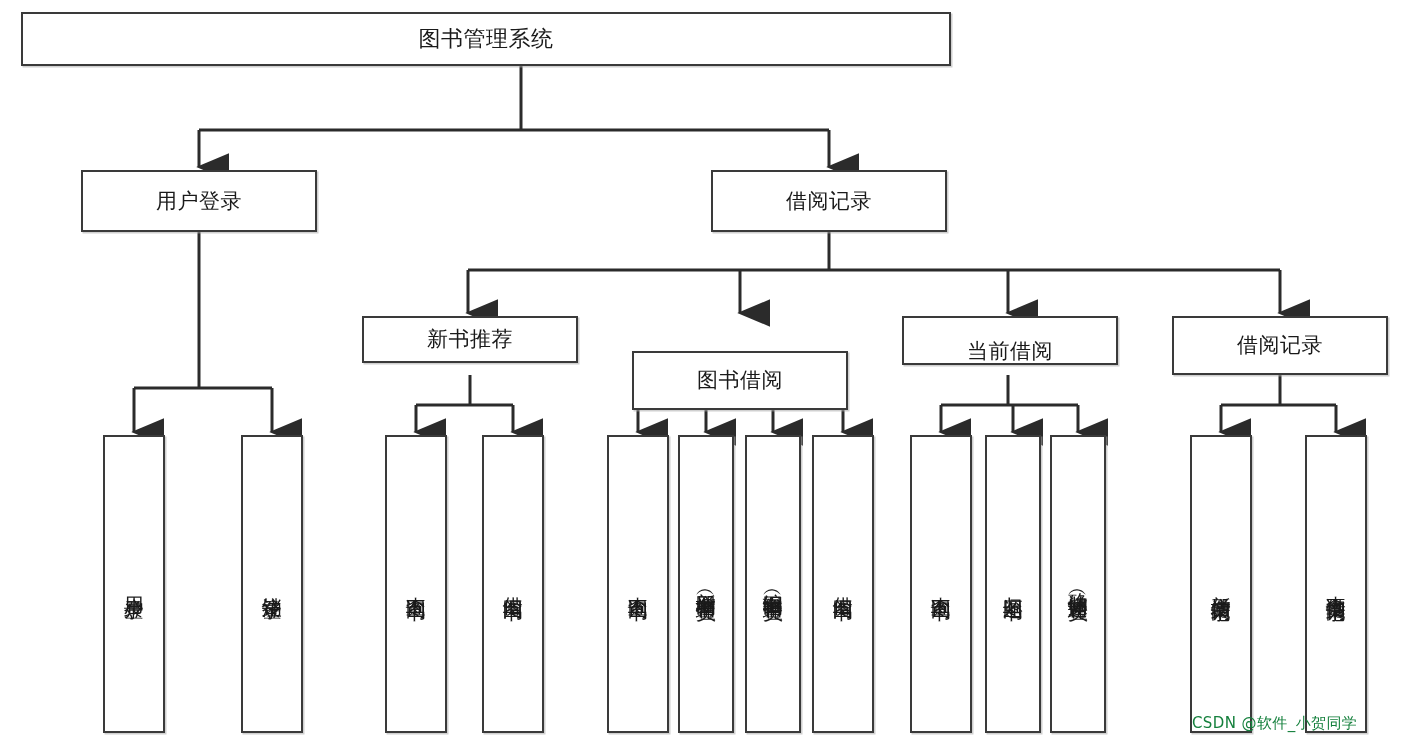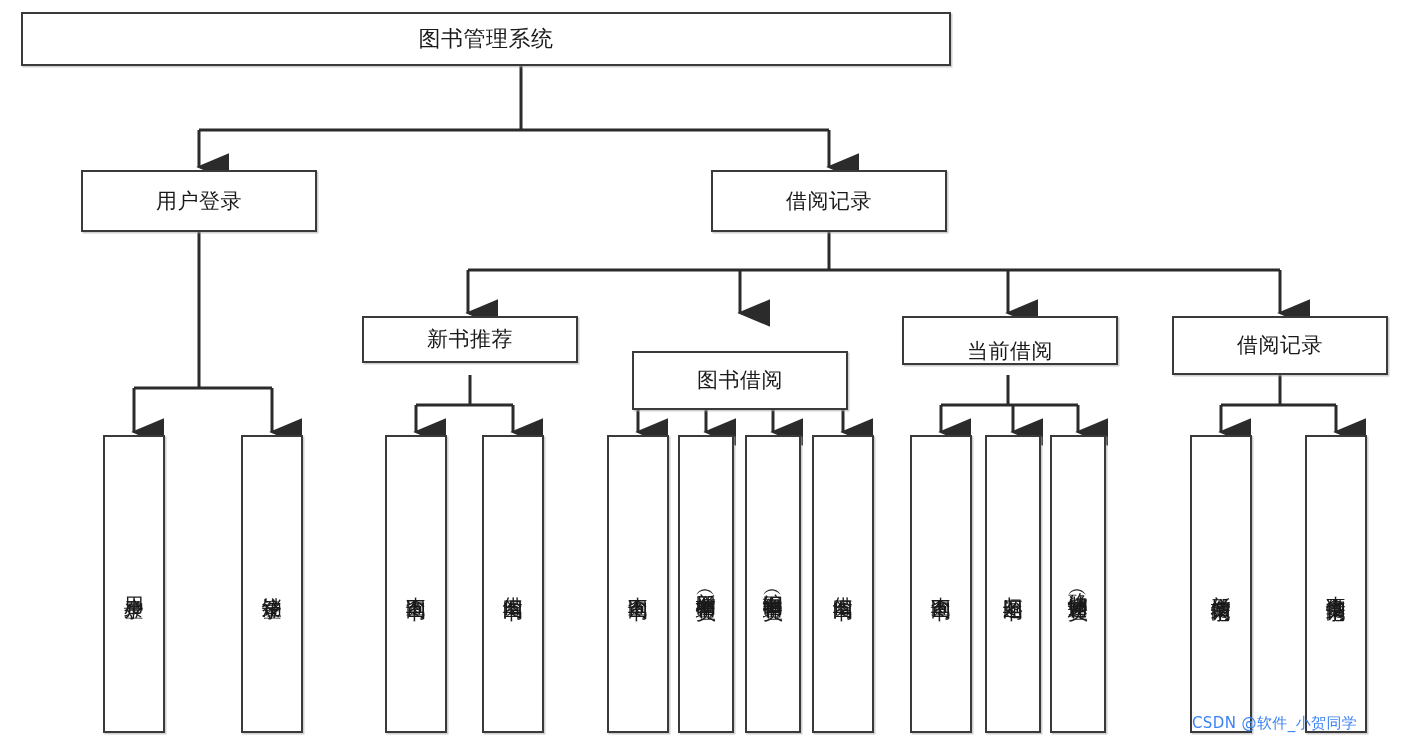--- a/index.html
+++ b/index.html
@@ -66,21 +66,21 @@
     line-height: 1.02;
     letter-spacing: 1.5px;
     white-space: nowrap;
     max-height: 282px;
   }
   #watermark {
     position: absolute;
     left: 1192px;
     top: 714px;
     font-size: 15px;
-    color: #3b82f6;
+    color: #15803d;
     letter-spacing: 0.4px;
     white-space: nowrap;
     font-family: "DejaVu Sans", "Liberation Sans", sans-serif;
   }
 </style>
 </head>
 <body>
 
 <div id="diagram-root">
 

